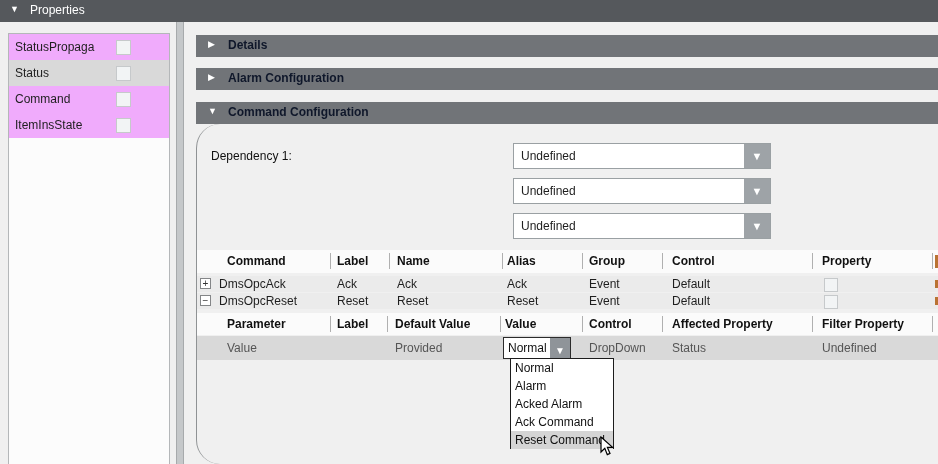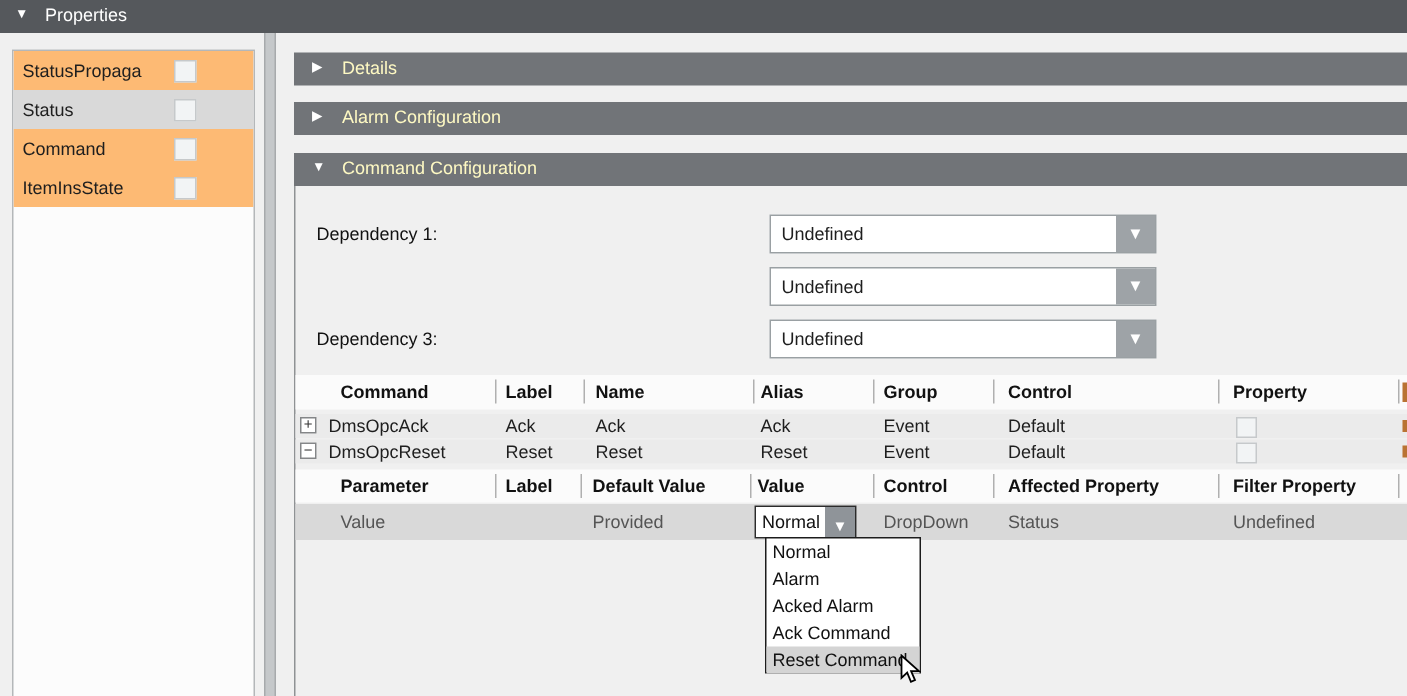--- a/index.html
+++ b/index.html
@@ -10,38 +10,38 @@
   .titlebar{position:absolute;left:0;top:0;width:938px;height:22px;background:#55585c;color:#fff;}
   .titlebar .tri{position:absolute;left:10px;top:4px;font-size:9px;color:#fff;}
   .titlebar .ttl{position:absolute;left:30px;top:3px;font-size:12px;color:#fff;}
 
   
   .leftpanel{position:absolute;left:8px;top:33px;width:160px;height:430px;background:#fcfcfc;
              border:1px solid #b4b7b9;overflow:hidden;}
   .lp-header{position:relative;height:28px;background:#fcfcfc;}
   .lp-header .h{position:absolute;top:6px;font-weight:bold;color:#111;}
   .lp-sep{position:absolute;left:95px;top:5px;width:1px;height:17px;background:#a9a9a9;}
-  .lp-row{position:relative;height:26px;line-height:26px;background:#fdba74;}
+  .lp-row{position:relative;height:26px;line-height:26px;background:#f0abfc;}
   .lp-row.sel{background:#d9d9d9;}
   .lp-row .nm{position:absolute;left:6px;top:0;width:98px;overflow:hidden;white-space:nowrap;}
   .cbx{position:absolute;width:13px;height:13px;border:1px solid #c6c9cb;background:#f2f4f5;}
   .lp-row .cbx{left:107px;top:6px;}
 
   
   .splitter{position:absolute;left:176px;top:22px;width:6px;height:442px;background:#c5c8ca;
             border-left:1px solid #a7aaac;border-right:1px solid #a7aaac;}
 
   
   .secbar{position:absolute;left:196px;width:742px;height:22px;background:#717478;color:#fff;}
   .secbar .tri{position:absolute;left:12px;top:4px;font-size:9px;color:#fff;}
-  .secbar .lbl{position:absolute;left:32px;top:3px;font-size:12px;color:#fef9c3;}
+  .secbar .lbl{position:absolute;left:32px;top:3px;font-size:12px;color:#0f172a;font-weight:bold;}
 
   
   .content{position:absolute;left:196px;top:124px;width:742px;height:340px;background:#f0f0f0;
-           border-left:1px solid #8f9294;}
+           border-left:1px solid #8f9294;border-radius:24px;}
   .dep-label{position:absolute;left:14px;height:26px;line-height:26px;color:#111;}
   .combo{position:absolute;left:316px;width:258px;height:26px;background:#fff;border:1px solid #9aa0a3;box-sizing:border-box;}
   .combo .val{position:absolute;left:7px;top:0;line-height:24px;}
   .combo .btn{position:absolute;right:0;top:0;width:26px;height:24px;background:#9ea3a7;text-align:center;}
   .combo .btn span{color:#fff;font-size:11px;line-height:24px;}
 
   
   .tblhdr{position:absolute;left:0;width:742px;background:#fbfbfb;}
   .tblhdr .c{position:absolute;top:4px;font-weight:bold;color:#111;white-space:nowrap;}
   .vsep{position:absolute;top:3px;width:1px;height:16px;background:#b0b0b0;}
@@ -118,21 +118,20 @@
     <div class="combo" style="top:19px">
       <span class="val">Undefined</span>
       <span class="btn"><span>▼</span></span>
     </div>
 
     <div class="combo" style="top:54px">
       <span class="val">Undefined</span>
       <span class="btn"><span>▼</span></span>
     </div>
 
-    <span class="dep-label" style="top:89px">Dependency 3:</span>
     <div class="combo" style="top:89px">
       <span class="val">Undefined</span>
       <span class="btn"><span>▼</span></span>
     </div>
 
     <div class="tblhdr" style="top:126px;height:23px">
       <span class="c" style="left:30px">Command</span>
       <div class="vsep" style="left:133px"></div>
       <span class="c" style="left:140px">Label</span>
       <div class="vsep" style="left:192px"></div>

